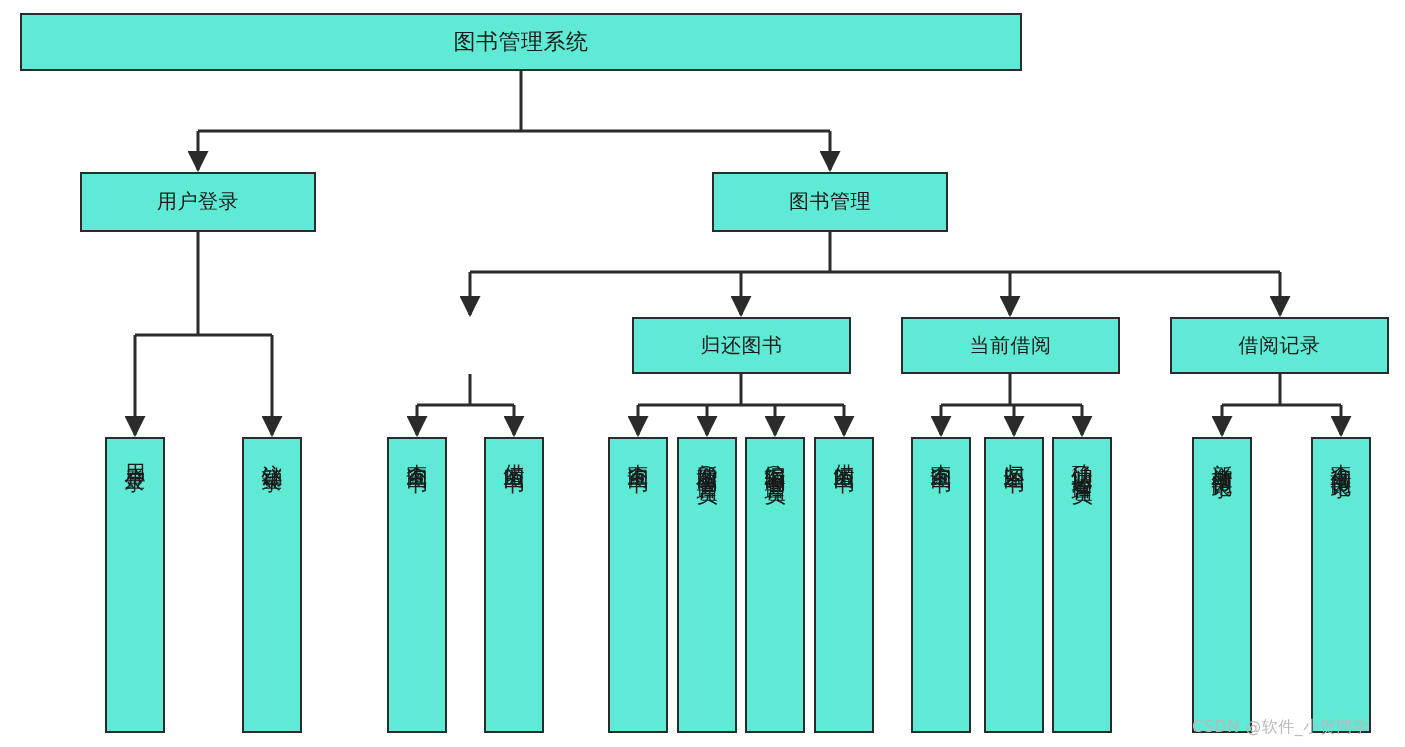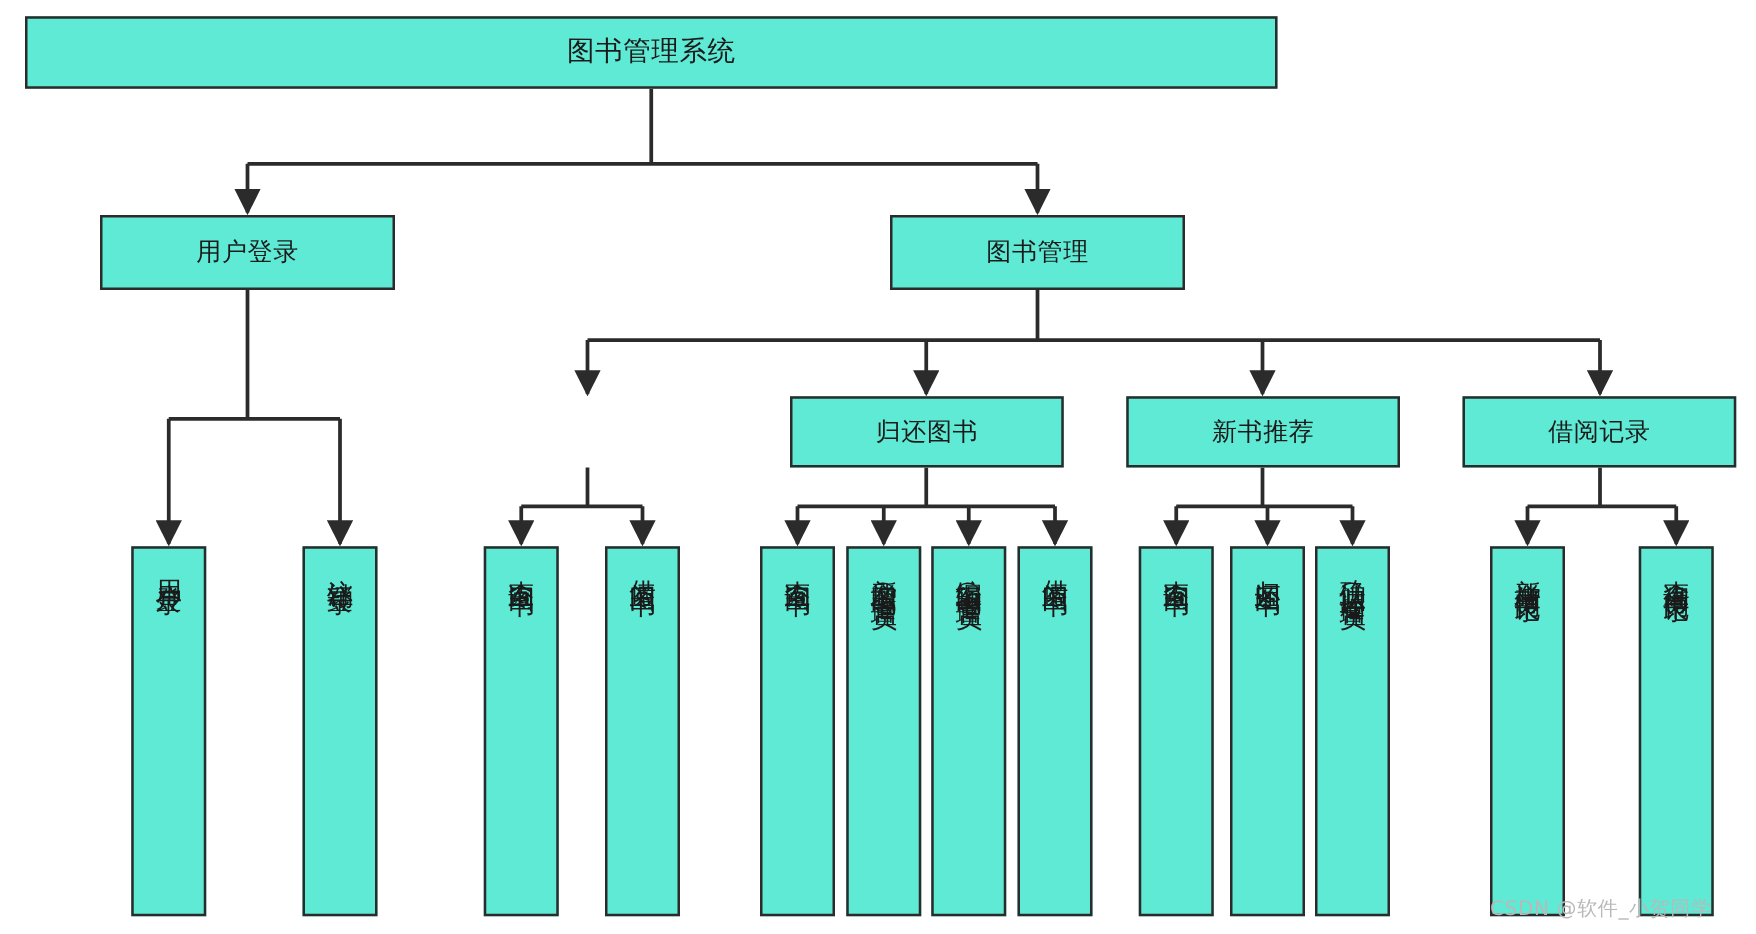--- a/index.html
+++ b/index.html
@@ -141,21 +141,21 @@
     <span class="node-label">用户登录</span>
   </div>
   <div class="node h-node l2-node" style="left:712px; top:172px; width:236px; height:60px;align-items:center;">
     <span class="node-label">图书管理</span>
   </div>
 
   <div class="node h-node l2-node" style="left:632px; top:317px; width:219px; height:57px;">
     <span class="node-label">归还图书</span>
   </div>
   <div class="node h-node l2-node" style="left:901px; top:317px; width:219px; height:57px;">
-    <span class="node-label">新书推荐</span>
+    <span class="node-label">当前借阅</span>
   </div>
   <div class="node h-node l2-node" style="left:1170px; top:317px; width:219px; height:57px;justify-content:center;">
     <span class="node-label">借阅记录</span>
   </div>
 
   <div class="node v-node" style="left:105px; top:437px; width:60px; height:296px;">
     <span class="node-label">用户登录</span>
   </div>
   <div class="node v-node" style="left:242px; top:437px; width:60px; height:296px;">
     <span class="node-label">注销登录</span>

